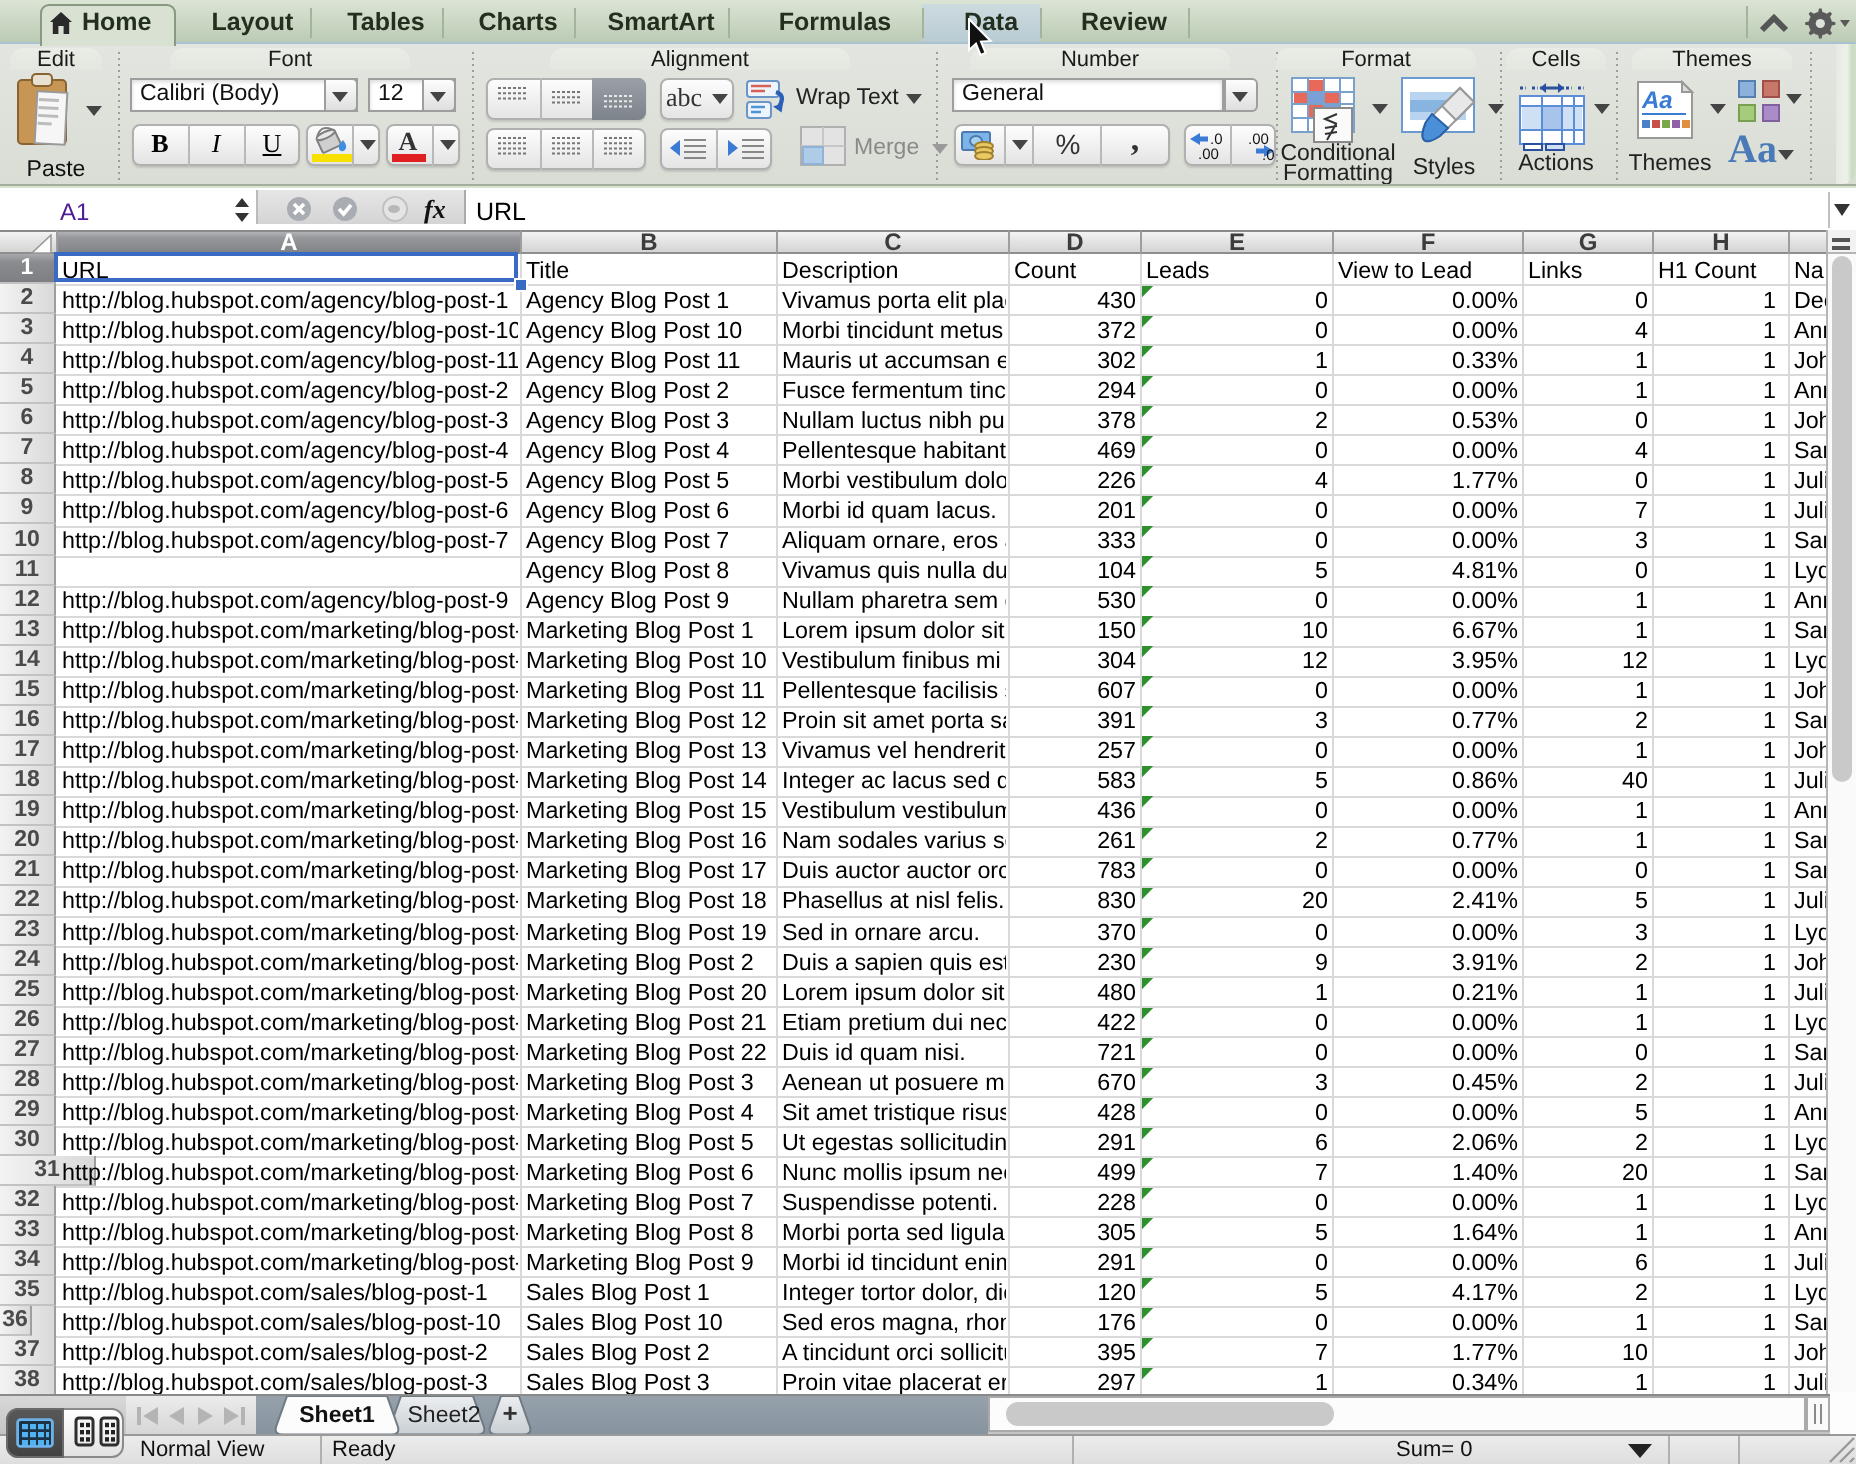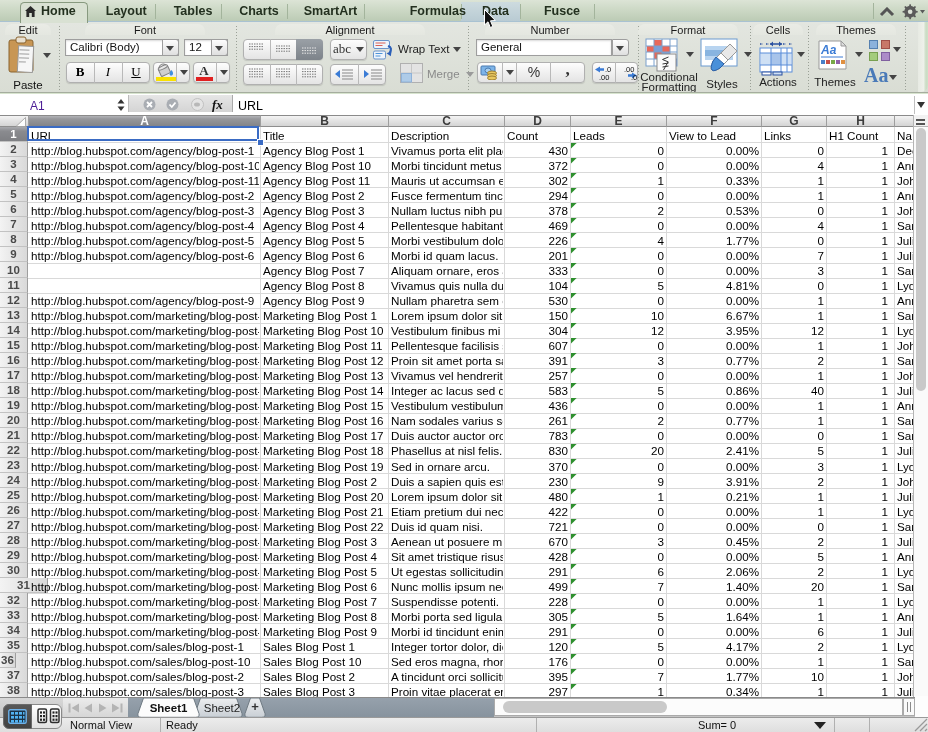--- a/index.html
+++ b/index.html
@@ -40,25 +40,25 @@
 <div class="abs" style="left:461px;top:2px;width:59px;height:19px;background:linear-gradient(#cddbdf,#b9cbd3)"></div>
 <div class="abs" style="left:155px;top:4px;width:1px;height:15px;background:#a3b49c"></div>
 <div class="abs tabtxt" style="left:92.5px;top:4px;width:67.5px;text-align:center">Layout</div>
 <div class="abs" style="left:221px;top:4px;width:1px;height:15px;background:#a3b49c"></div>
 <div class="abs tabtxt" style="left:160px;top:4px;width:66px;text-align:center">Tables</div>
 <div class="abs" style="left:287px;top:4px;width:1px;height:15px;background:#a3b49c"></div>
 <div class="abs tabtxt" style="left:226px;top:4px;width:66px;text-align:center">Charts</div>
 <div class="abs" style="left:364px;top:4px;width:1px;height:15px;background:#a3b49c"></div>
 <div class="abs tabtxt" style="left:292px;top:4px;width:77px;text-align:center">SmartArt</div>
 <div class="abs" style="left:461px;top:4px;width:1px;height:15px;background:#a3b49c"></div>
-<div class="abs tabtxt" style="left:369px;top:4px;width:97px;text-align:right">Formulas</div>
+<div class="abs tabtxt" style="left:369px;top:4px;width:97px;text-align:center">Formulas</div>
 <div class="abs" style="left:520px;top:4px;width:1px;height:15px;background:#a3b49c"></div>
 <div class="abs tabtxt" style="left:466px;top:4px;width:59px;text-align:center">Data</div>
 <div class="abs" style="left:594px;top:4px;width:1px;height:15px;background:#a3b49c"></div>
-<div class="abs tabtxt" style="left:525px;top:4px;width:74px;text-align:center">Fusce</div>
+<div class="abs tabtxt" style="left:525px;top:4px;width:74px;text-align:center">Review</div>
 <div class="abs" style="left:873px;top:3px;width:1px;height:16px;background:#a3b49c"></div>
 <svg class="abs" style="left:879px;top:7px" width="16" height="10" viewBox="0 0 16 10">
     <path d="M2 8 L8 2 L14 8" stroke="#555" stroke-width="3" fill="none"></path>
   </svg>
 <svg class="abs" style="left:901px;top:3px" width="24" height="17" viewBox="0 0 24 17">
     <g fill="#5a5a5a">
       <path d="M8.5 1.2 L9.8 1.2 L10.2 3 A5.6 5.6 0 0 1 12.4 3.9 L14 2.9 L15 3.9 L14 5.5 A5.6 5.6 0 0 1 14.9 7.7 L16.7 8.1 L16.7 9.4 L14.9 9.8 A5.6 5.6 0 0 1 14 12 L15 13.6 L14 14.6 L12.4 13.6 A5.6 5.6 0 0 1 10.2 14.5 L9.8 16.3 L8.5 16.3 L8.1 14.5 A5.6 5.6 0 0 1 5.9 13.6 L4.3 14.6 L3.3 13.6 L4.3 12 A5.6 5.6 0 0 1 3.4 9.8 L1.6 9.4 L1.6 8.1 L3.4 7.7 A5.6 5.6 0 0 1 4.3 5.5 L3.3 3.9 L4.3 2.9 L5.9 3.9 A5.6 5.6 0 0 1 8.1 3 Z"></path>
     </g>
     <circle cx="9.15" cy="8.75" r="2.3" fill="#dde3d8"></circle>
     <path d="M19 7 L24 7 L21.5 10.5 Z" fill="#5a5a5a"></path>
@@ -622,20 +622,21 @@
 <div class="abs ct" style="left:391px;top:134.0px;width:112px">Morbi id quam lacus.</div>
 <div class="abs ct r" style="left:504px;top:134.0px;width:64px">201</div>
 <div class="abs ct r" style="left:570px;top:134.0px;width:94px">0</div>
 <div class="abs ct r" style="left:666px;top:134.0px;width:93px">0.00%</div>
 <div class="abs ct r" style="left:761px;top:134.0px;width:63px">7</div>
 <div class="abs ct r" style="left:826px;top:134.0px;width:62px">1</div>
 <div class="abs ct" style="left:897px;top:134.0px;width:17px">Julie</div>
 <svg class="abs" style="left:570.5px;top:133.1px" width="6" height="6" viewBox="0 0 6 6">
       <path d="M0 0 L5.6 0 L0 5.6 Z" fill="#2e8f2e"></path>
     </svg>
+<div class="abs ct" style="left:31px;top:149.1px;width:228px">http://blog.hubspot.com/agency/blog-post-7</div>
 <div class="abs ct" style="left:263px;top:149.1px;width:124px">Agency Blog Post 7</div>
 <div class="abs ct" style="left:391px;top:149.1px;width:112px">Aliquam ornare, eros ac</div>
 <div class="abs ct r" style="left:504px;top:149.1px;width:64px">333</div>
 <div class="abs ct r" style="left:570px;top:149.1px;width:94px">0</div>
 <div class="abs ct r" style="left:666px;top:149.1px;width:93px">0.00%</div>
 <div class="abs ct r" style="left:761px;top:149.1px;width:63px">3</div>
 <div class="abs ct r" style="left:826px;top:149.1px;width:62px">1</div>
 <div class="abs ct" style="left:897px;top:149.1px;width:17px">Sam</div>
 <svg class="abs" style="left:570.5px;top:148.2px" width="6" height="6" viewBox="0 0 6 6">
       <path d="M0 0 L5.6 0 L0 5.6 Z" fill="#2e8f2e"></path>

